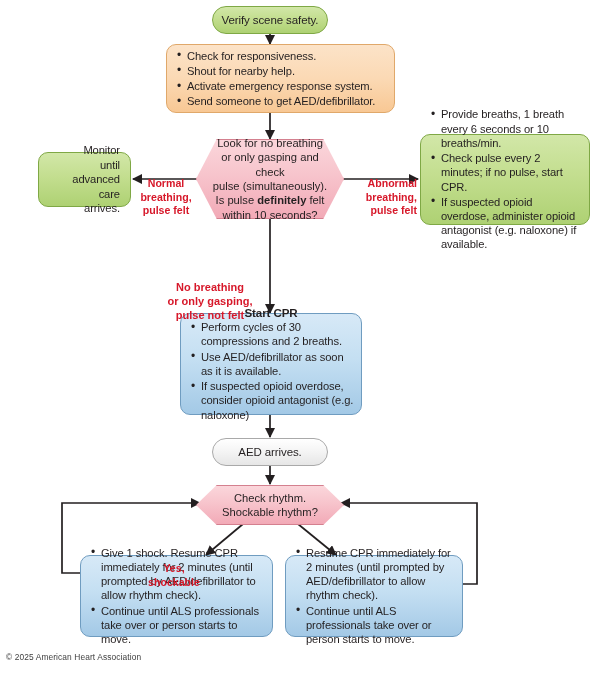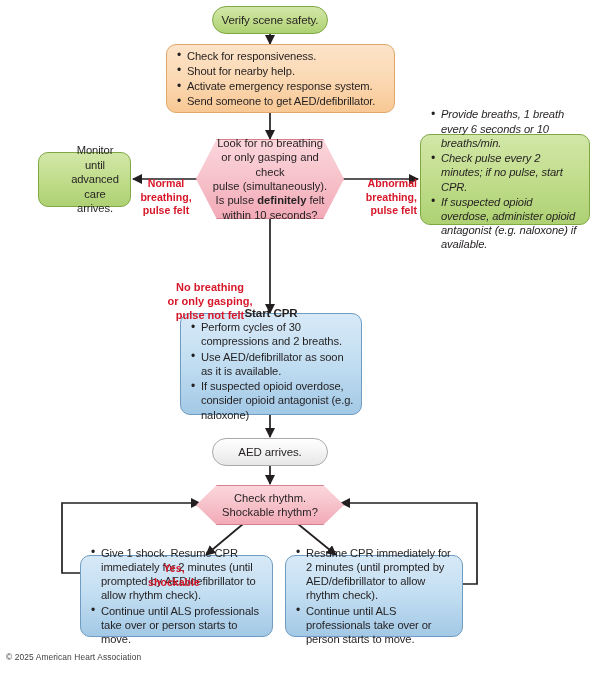--- a/index.html
+++ b/index.html
@@ -21,21 +21,21 @@
   .node {
     position: absolute;
     border-radius: 10px;
     border: 1px solid #8d8d8d;
     display: flex;
     flex-direction: column;
     justify-content: center;
     color: #231f20;
     letter-spacing: -0.1px;
   }
-  .node.center { text-align: center; align-items: center; padding-left: 21px; }
+  .node.center { text-align: right; align-items: center; padding-left: 21px; }
 
   
   .pill {
     border-radius: 999px;
     background: linear-gradient(180deg,#d2e7a8 0%,#c3de8f 45%,#aed173 100%);
     border: 1px solid #7fa845;
     font-size: 11.5px;
     text-align: center;
     align-items: center;
   }
@@ -192,21 +192,21 @@
   </div>
 
   <div class="node box-green center" style="left:38px; top:152px; width:93px; height:55px;">
     <div class="plaintext">
       <span>Monitor until</span><br>
       <span>advanced care</span><br>
       <span>arrives.</span>
     </div>
   </div>
 
-  <div class="node box-green" style="left:420px; top:134px; width:170px; height:91px;font-style:italic;">
+  <div class="node box-green" style="left:420px; top:134px; width:170px; height:91px;">
     <ul class="bl">
       <li>Provide breaths, 1 breath every 6 seconds or 10 breaths/min.</li>
       <li>Check pulse every 2 minutes; if no pulse, start CPR.</li>
       <li>If suspected opioid overdose, administer opioid antagonist (e.g. naloxone) if available.</li>
     </ul>
   </div>
 
   <div class="node box-blue" style="left:180px; top:313px; width:182px; height:102px;">
     <div class="box-title">Start CPR</div>
     <ul class="bl">

